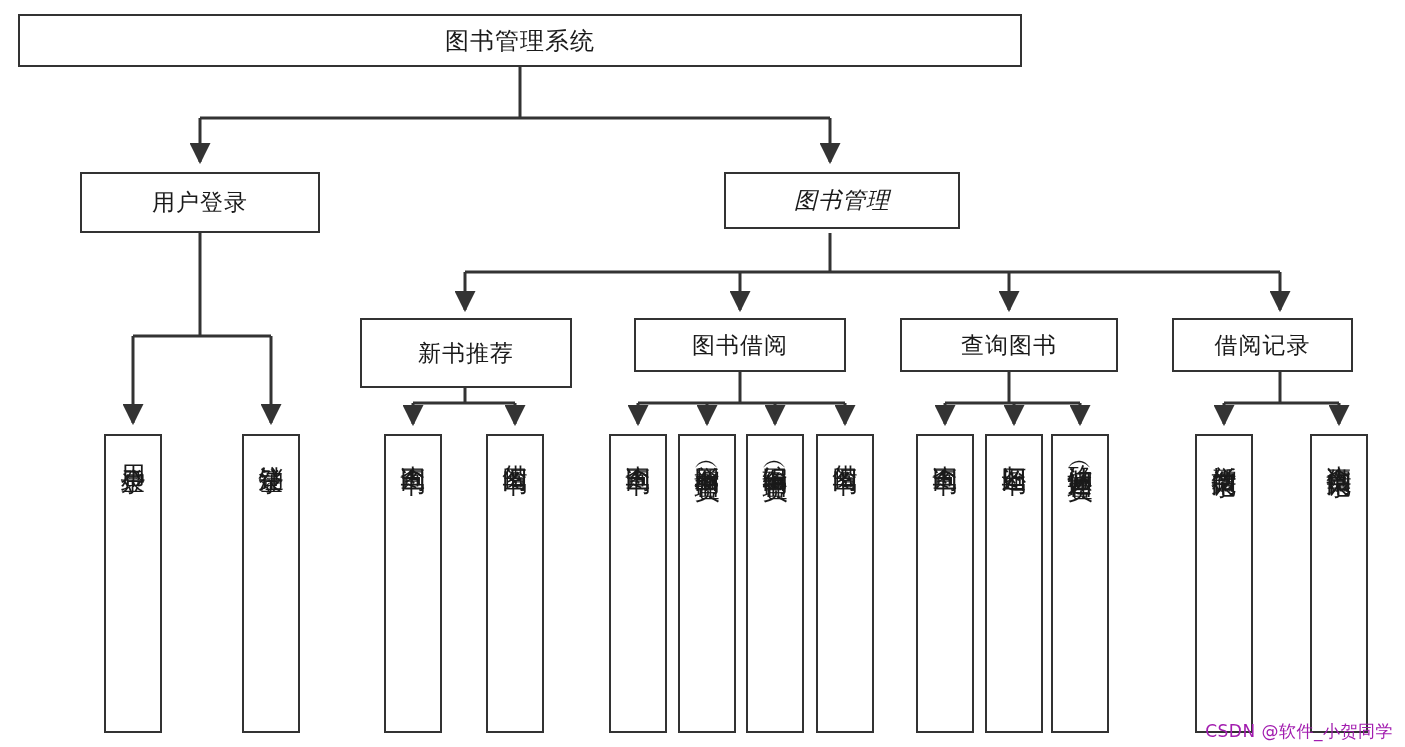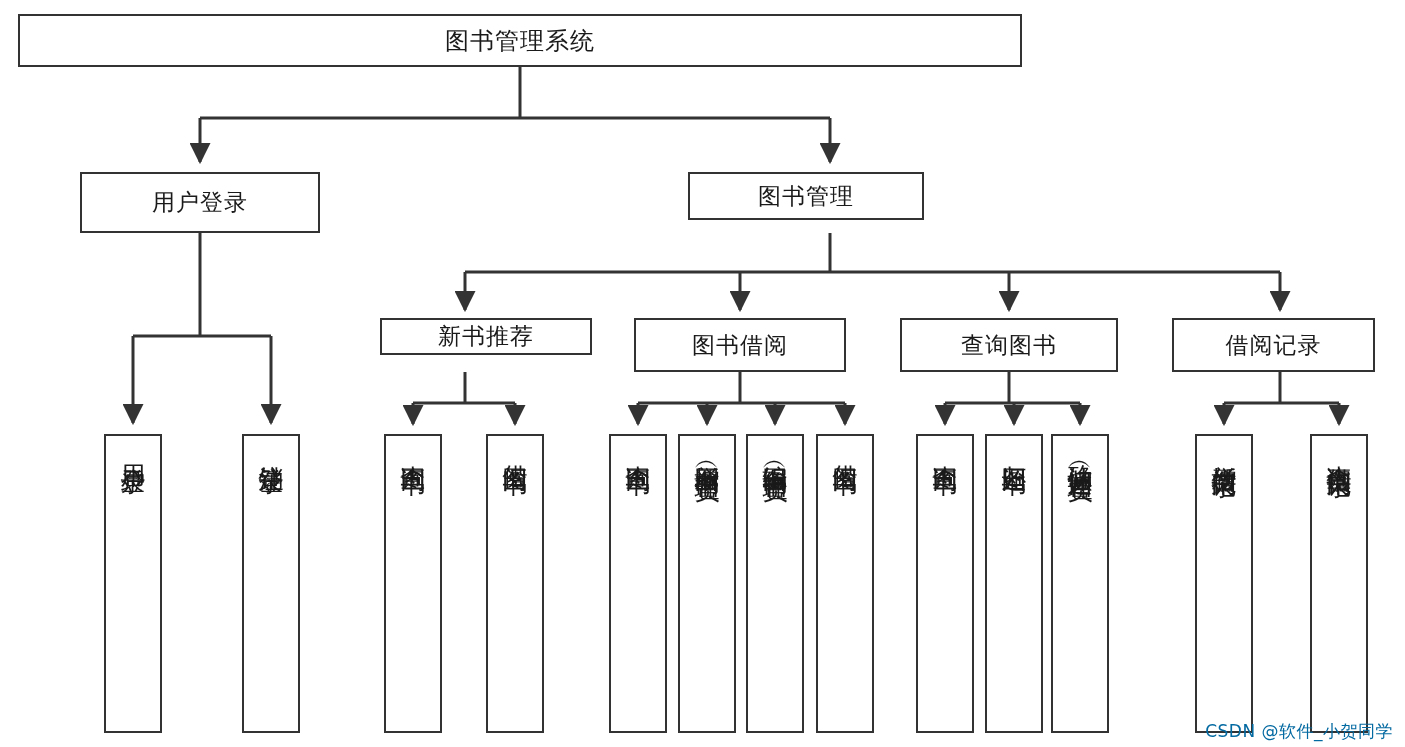--- a/index.html
+++ b/index.html
@@ -57,21 +57,21 @@
     white-space: nowrap;
   }
   .node.root {
     font-size: 24px;
   }
   #watermark {
     position: absolute;
     right: 12px;
     bottom: 4px;
     font-size: 17px;
-    color: #0369a1;
+    color: #a21caf;
     letter-spacing: 0.5px;
     white-space: nowrap;
   }
 </style>
 </head>
 <body>
 
 <div id="canvas">
 
   <svg id="wires" viewBox="0 0 1405 747" xmlns="http://www.w3.org/2000/svg">
@@ -124,34 +124,34 @@
     </g>
   </svg>
 
   <div class="node h root" style="left:18px; top:14px; width:1004px; height:53px;">
     <span>图书管理系统</span>
   </div>
 
   <div class="node h" style="left:80px; top:172px; width:240px; height:61px;">
     <span>用户登录</span>
   </div>
-  <div class="node h" style="left:688px; top:172px; width:236px; height:48px;">
+  <div class="node h" style="left:724px; top:172px; width:236px; height:57px;font-style:italic;">
     <span>图书管理</span>
   </div>
 
-  <div class="node h" style="left:380px; top:318px; width:212px; height:37px;">
+  <div class="node h" style="left:360px; top:318px; width:212px; height:70px;">
     <span>新书推荐</span>
   </div>
   <div class="node h" style="left:634px; top:318px; width:212px; height:54px;text-align:center;">
     <span>图书借阅</span>
   </div>
   <div class="node h" style="left:900px; top:318px; width:218px; height:54px;">
     <span>查询图书</span>
   </div>
-  <div class="node h" style="left:1172px; top:318px; width:203px; height:54px;">
+  <div class="node h" style="left:1172px; top:318px; width:181px; height:54px;">
     <span>借阅记录</span>
   </div>
 
   <div class="node v" style="left:104px; top:434px; width:58px; height:299px;">
     <span>用户登录</span>
   </div>
   <div class="node v" style="left:242px; top:434px; width:58px; height:299px;">
     <span>注销登录</span>
   </div>
 

